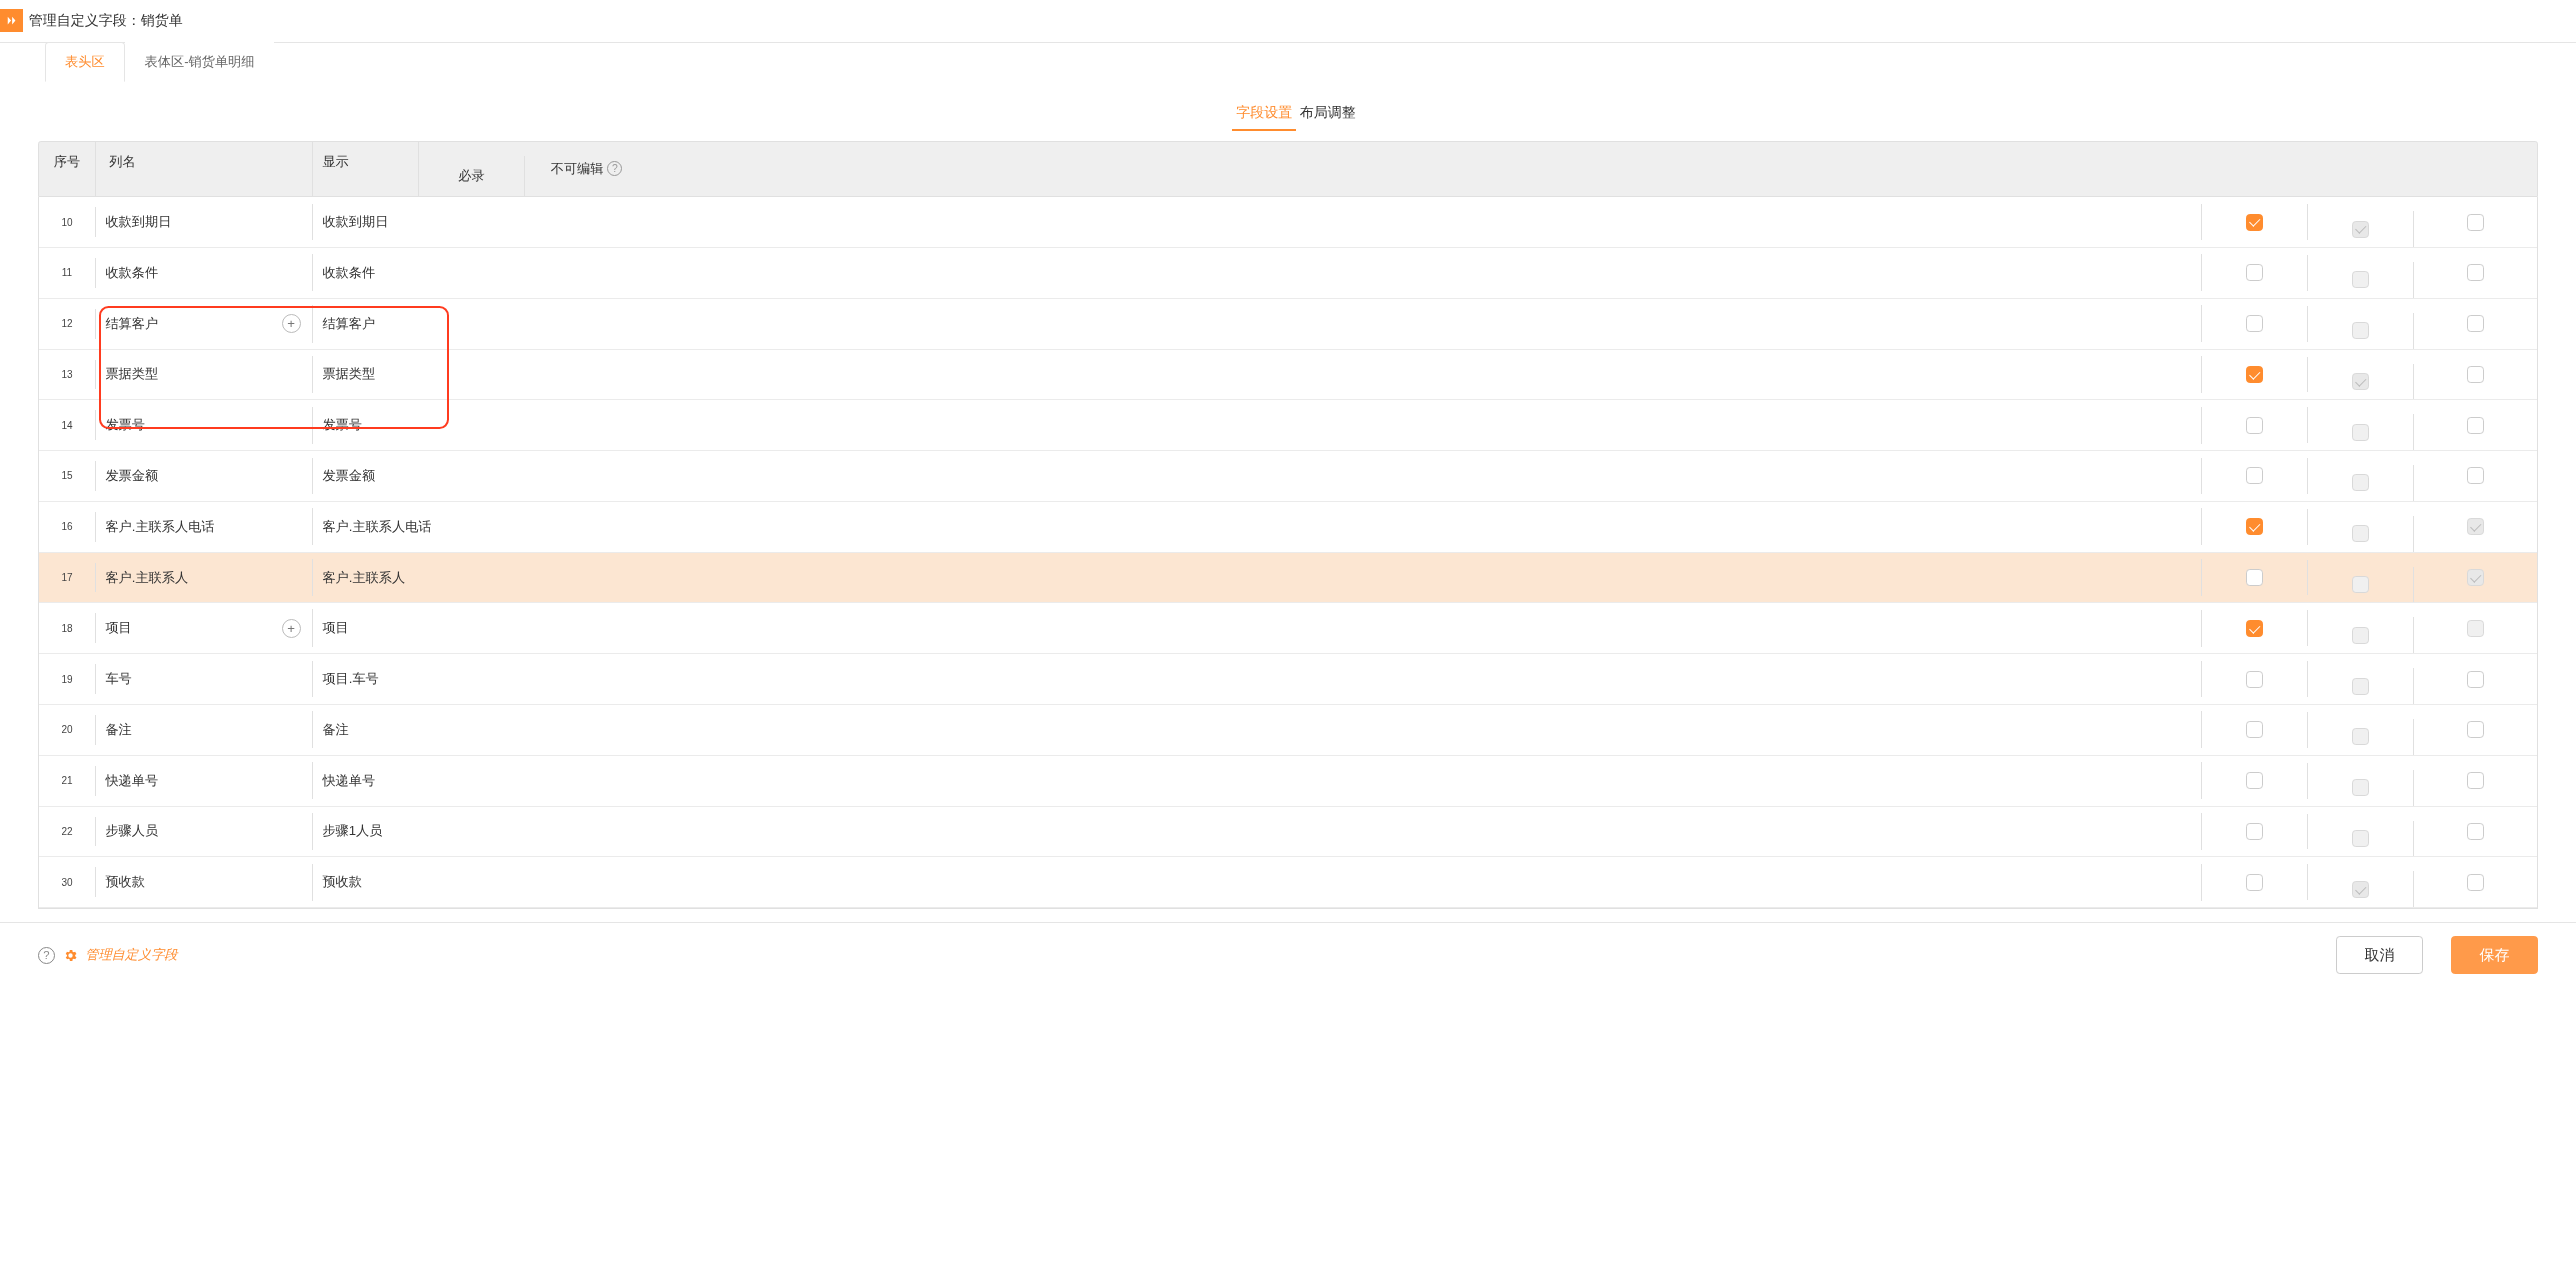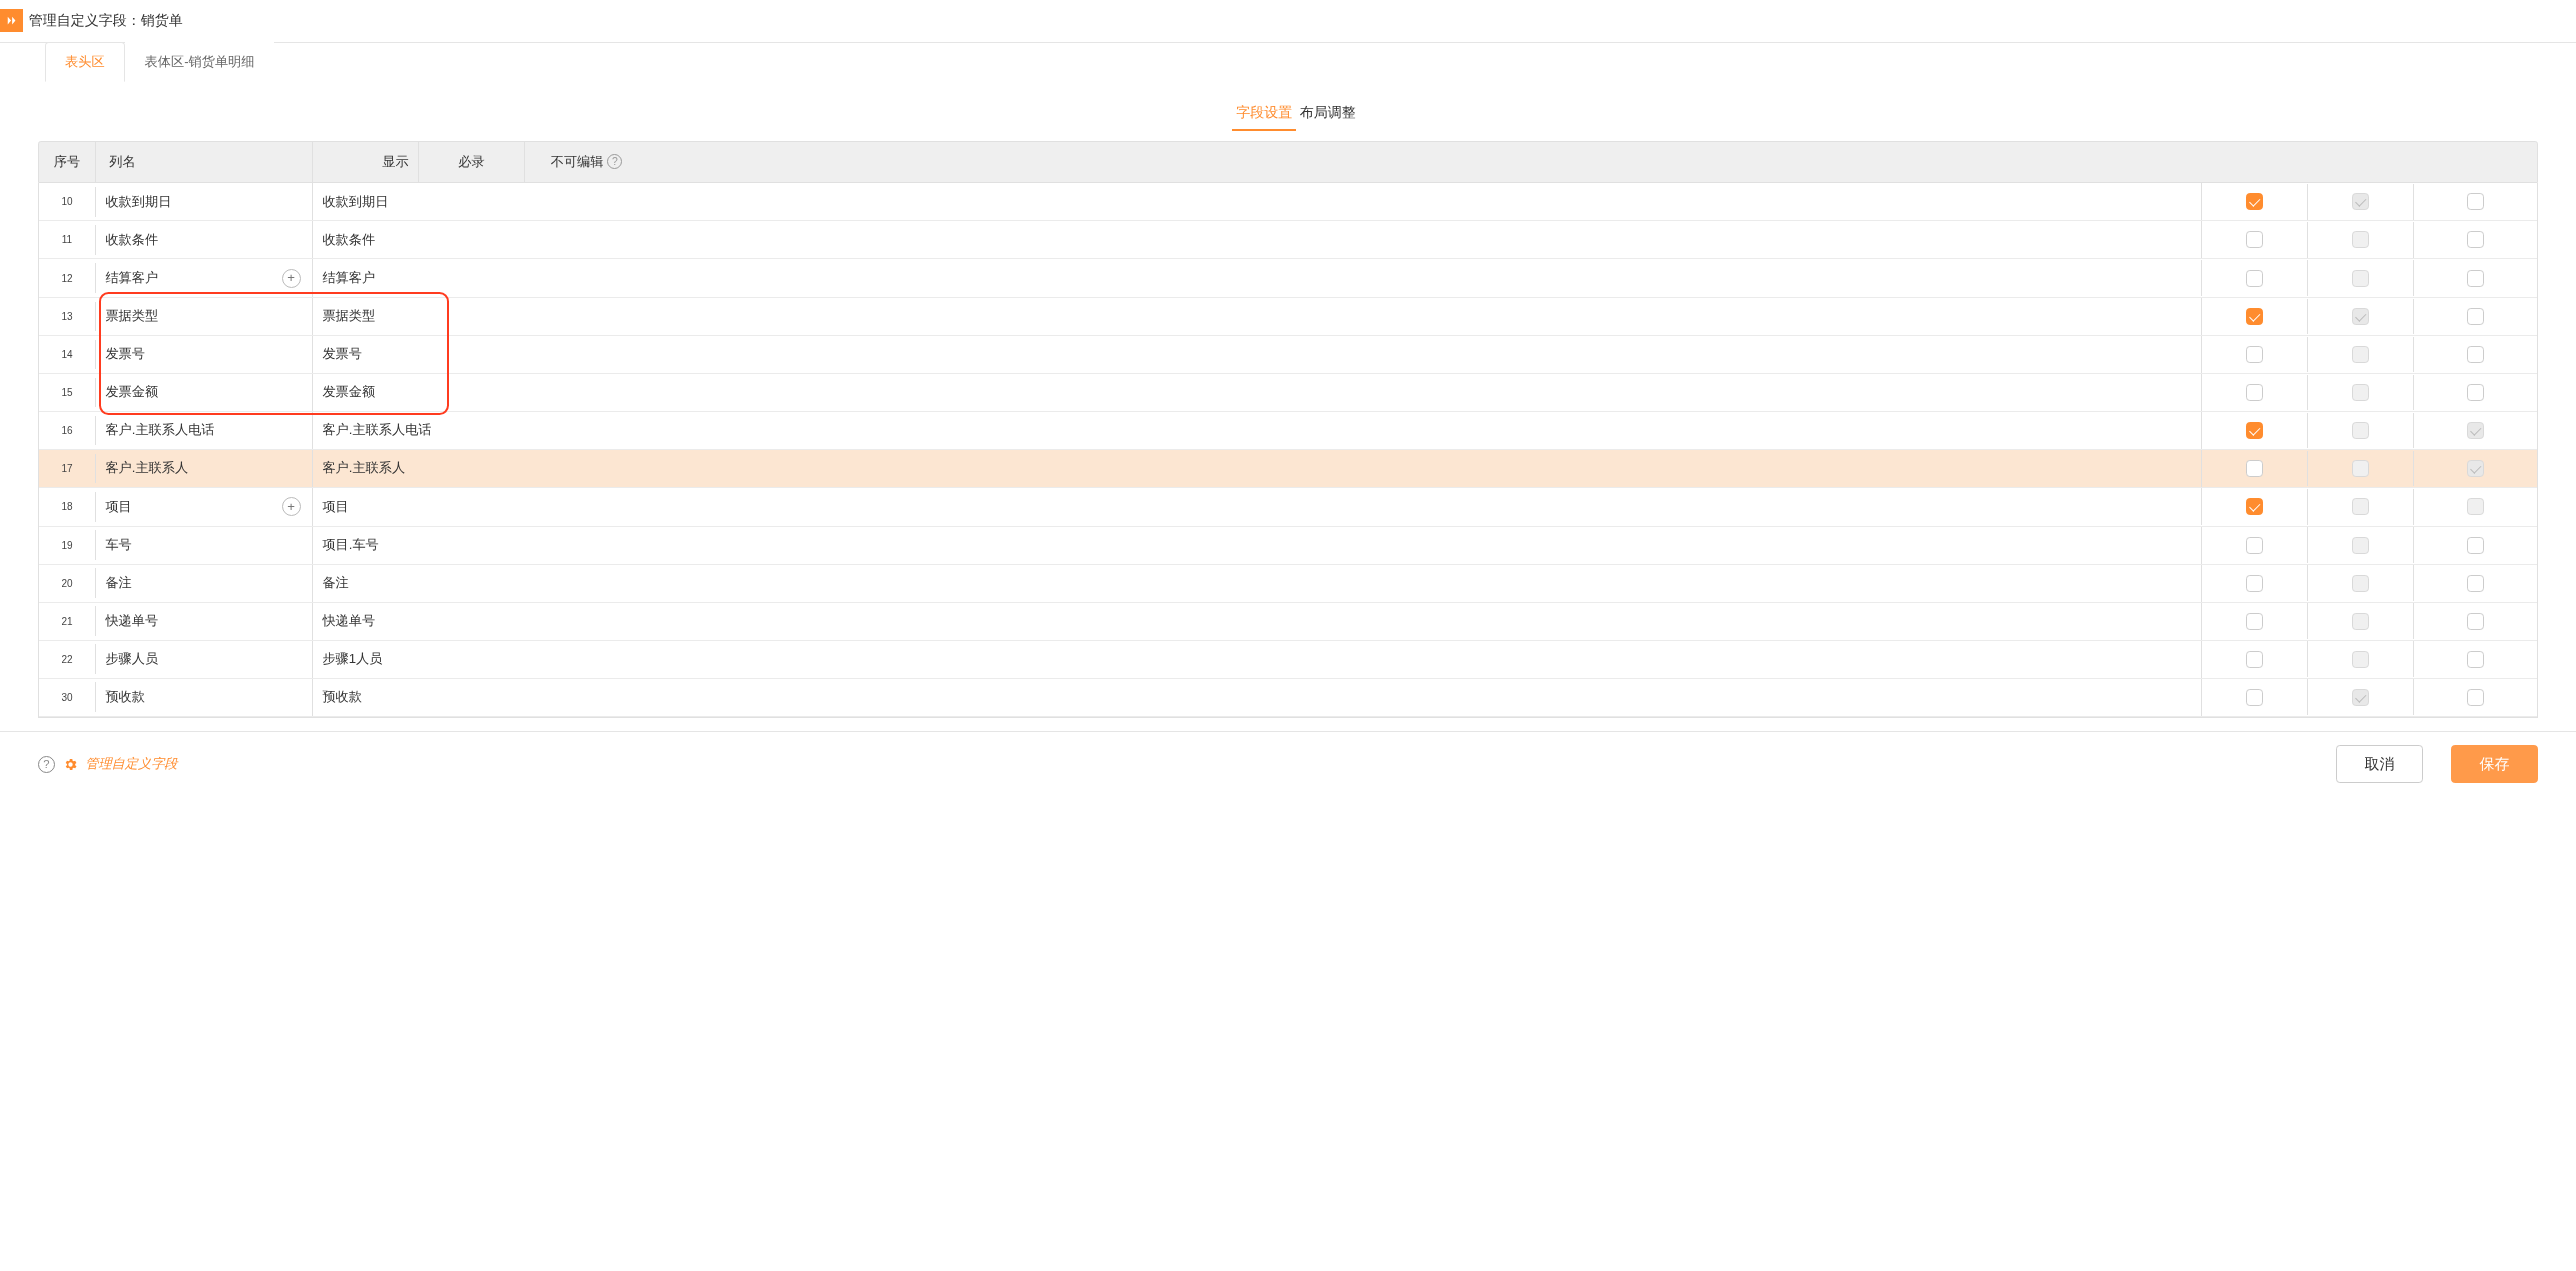--- a/index.html
+++ b/index.html
@@ -20,22 +20,22 @@
 .sub-tab { padding: 7.6px 3.8px; font-size: 14px; color: #333; cursor: pointer; border-bottom: 2.8px solid transparent; }
 .sub-tab.active { color: #ff8c2e; border-bottom-color: #ff8c2e; }
 
 .table-wrap { padding: 9.4px 38px 0 38px; }
 .table-head { display: flex; background: #efefef; border: 0.9px solid #e0e0e0; border-radius: 2.8px 2.8px 0 0; font-size: 13.2px; color: #333; font-weight: 500; }
 .th { padding: 11.3px 9.4px; }
 .col-seq { width: 57px; text-align: center; border-right: 0.9px solid #e0e0e0; }
 .col-name { width: 217px; border-right: 0.9px solid #e0e0e0; padding-left: 13.2px; }
 .col-disp { flex: 1; padding-left: 13.2px; border-right: 0.9px solid #e0e0e0; }
 .col-disp .req { color: #f5222d; margin-right: 3.8px; }
-.col-show { width: 106px; text-align: right; border-right: 0.9px solid #e0e0e0; }
-.col-req { width: 106px; text-align: center; border-right: 0.9px solid #e0e0e0; }
+.col-show { width: 106px; text-align: left; border-right: 0.9px solid #e0e0e0; }
+.col-req { width: 106px; text-align: center; border-right: 0.9px solid #e0e0e0; margin-top: 14px; }
 .col-noedit { width: 123px; text-align: center; display: flex; align-items: center; justify-content: center; gap: 3.8px; }
 .help-icon { display: inline-flex; width: 15px; height: 15px; border: 1.4px solid #999; border-radius: 50%; align-items: center; justify-content: center; font-size: 10.4px; color: #999; }
 
 .table-body { border-left: 0.9px solid #e0e0e0; border-right: 0.9px solid #e0e0e0; border-bottom: 0.9px solid #e0e0e0; position: relative; }
 .row { display: flex; border-bottom: 0.9px solid #ebebeb; align-items: center; min-height: 38px; background: #fff; }
 .row:last-child { border-bottom: none; }
 .row.highlighted { background: #fce6d2; }
 .td { padding: 9.4px; }
 .td.col-seq { text-align: center; font-size: 10px; color: #444; }
 .td.col-name { display: flex; align-items: center; justify-content: space-between; padding-right: 11.3px; }

